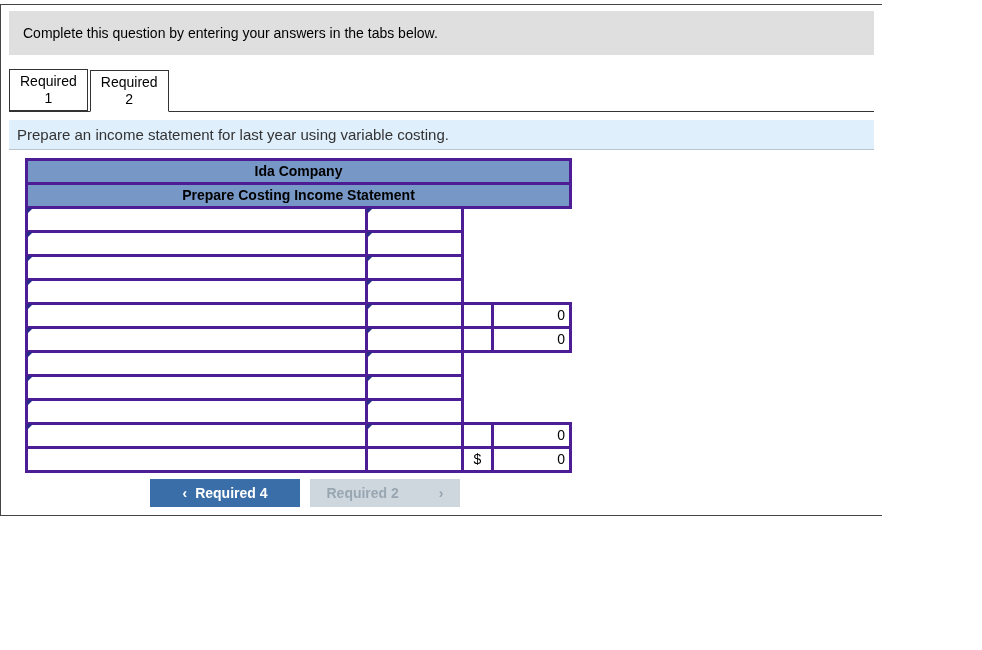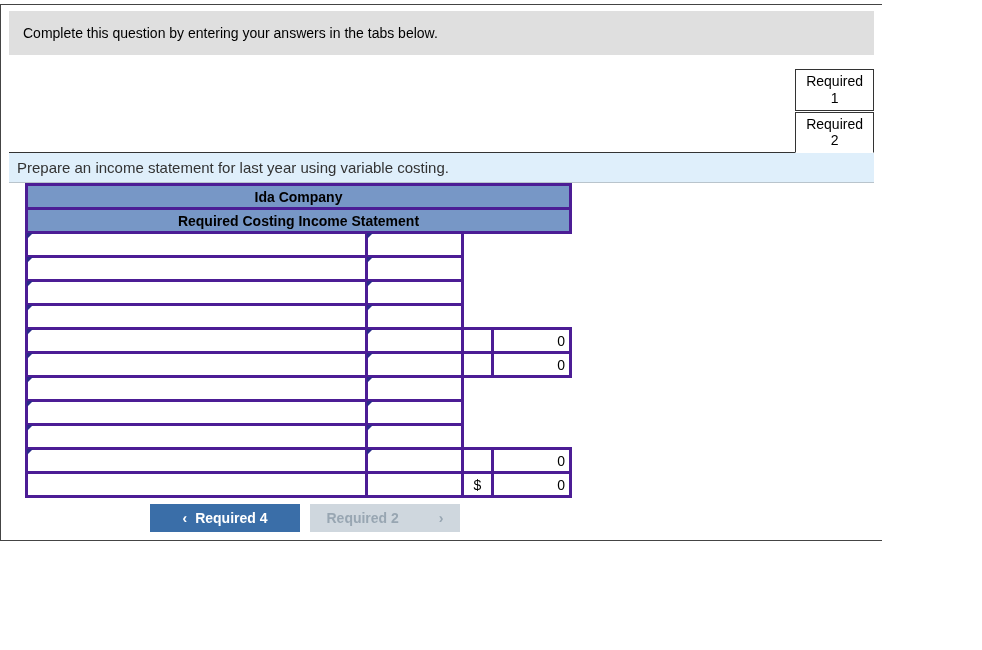--- a/index.html
+++ b/index.html
@@ -23,21 +23,20 @@
   .instruction-bar {
     background: #dfdfdf;
     padding: 14px 14px;
     font-weight: normal;
     margin: 6px 8px 6px 8px;
   }
   .tabs-row {
     display: flex;
     align-items: flex-end;
     padding: 8px 8px 0 8px;
-    flex-direction: column;
   }
   .tab {
     border: 1px solid #333;
     padding: 3px 10px;
     font-size: 14px;
     text-align: center;
     line-height: 1.2;
     min-width: 76px;
     background:#fff;
     cursor: pointer;
@@ -50,21 +49,21 @@
     top: 1px;
   }
   .tabs-underline {
     border-top: 1px solid #333;
     margin: 0 8px;
   }
   .subinstruction {
     background: #dfeffb;
     color: #333;
     padding: 6px 8px;
-    margin: 0 8px;
+    margin: 8px 8px;
     font-size: 15px;
     border-bottom: 1px solid #b9c4cc;
   }
   .sheet-wrap {
     padding: 0 0 8px 24px;
   }
   table.sheet {
     border-collapse: collapse;
     table-layout: fixed;
   }
@@ -162,21 +161,21 @@
         <col class="col-a">
           <col class="col-b">
           <col class="col-c">
           <col class="col-d">
       </colgroup>
       <tbody>
           <tr>
         <td colspan="4" class="hdr">Ida Company</td>
       </tr>
       <tr>
-        <td colspan="4" class="hdr">Required Costing Income Statement</td>
+        <td colspan="4" class="hdr">Prepare Costing Income Statement</td>
       </tr>
 
       <tr>
         <td class="marker-cell"></td>
         <td class="marker-cell"></td>
         <td class="noborder"></td>
         <td class="noborder"></td>
       </tr>
 
       <tr>

